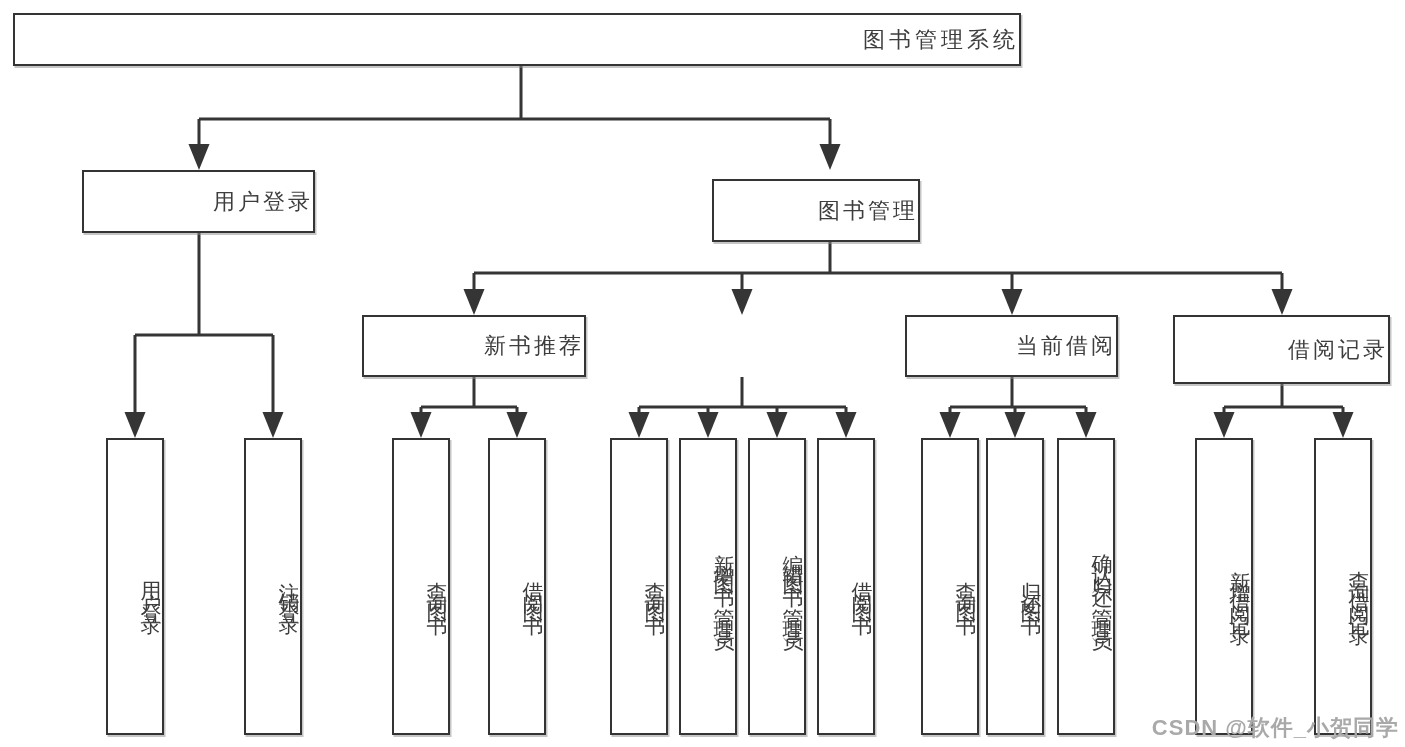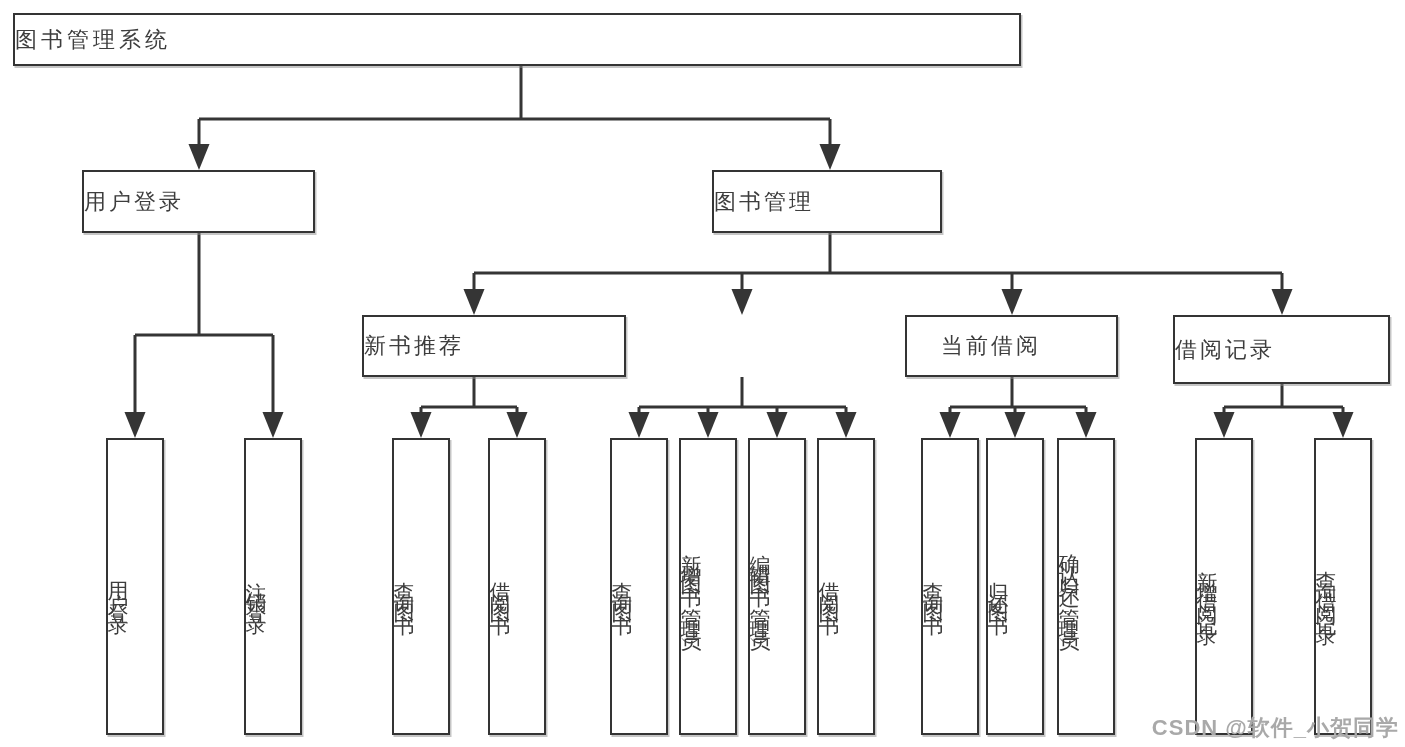--- a/index.html
+++ b/index.html
@@ -30,21 +30,21 @@
     stroke: none;
   }
   .node {
     position: absolute;
     box-sizing: border-box;
     background: #ffffff;
     border: 2.5px solid #343434;
     box-shadow: 1.5px 2px 0 rgba(140,140,140,0.5);
     display: flex;
     align-items: center;
-    justify-content: flex-start;
+    justify-content: flex-end;
     color: #3d3d3d;
   }
   .h-node span {
     font-size: 22px;
     letter-spacing: 3px;
     white-space: nowrap;
   }
   .root-node span {
     font-size: 22px;
     letter-spacing: 4px;
@@ -117,25 +117,25 @@
     </g>
   </svg>
 
   <div class="node h-node root-node" style="left:13px; top:13px; width:1008px; height:53px;">
     <span>图书管理系统</span>
   </div>
 
   <div class="node h-node" style="left:82px; top:170px; width:233px; height:63px;">
     <span>用户登录</span>
   </div>
-  <div class="node h-node" style="left:712px; top:170px; width:230px; height:63px;">
+  <div class="node h-node" style="left:712px; top:179px; width:208px; height:63px;">
     <span>图书管理</span>
   </div>
 
-  <div class="node h-node" style="left:362px; top:315px; width:264px; height:62px;">
+  <div class="node h-node" style="left:362px; top:315px; width:224px; height:62px;">
     <span>新书推荐</span>
   </div>
   <div class="node h-node" style="left:905px; top:315px; width:213px; height:62px;padding-left:34px;">
     <span>当前借阅</span>
   </div>
   <div class="node h-node" style="left:1173px; top:315px; width:217px; height:69px;">
     <span>借阅记录</span>
   </div>
 
   <div class="node v-node" style="left:106px; top:438px; width:58px; height:297px;">

